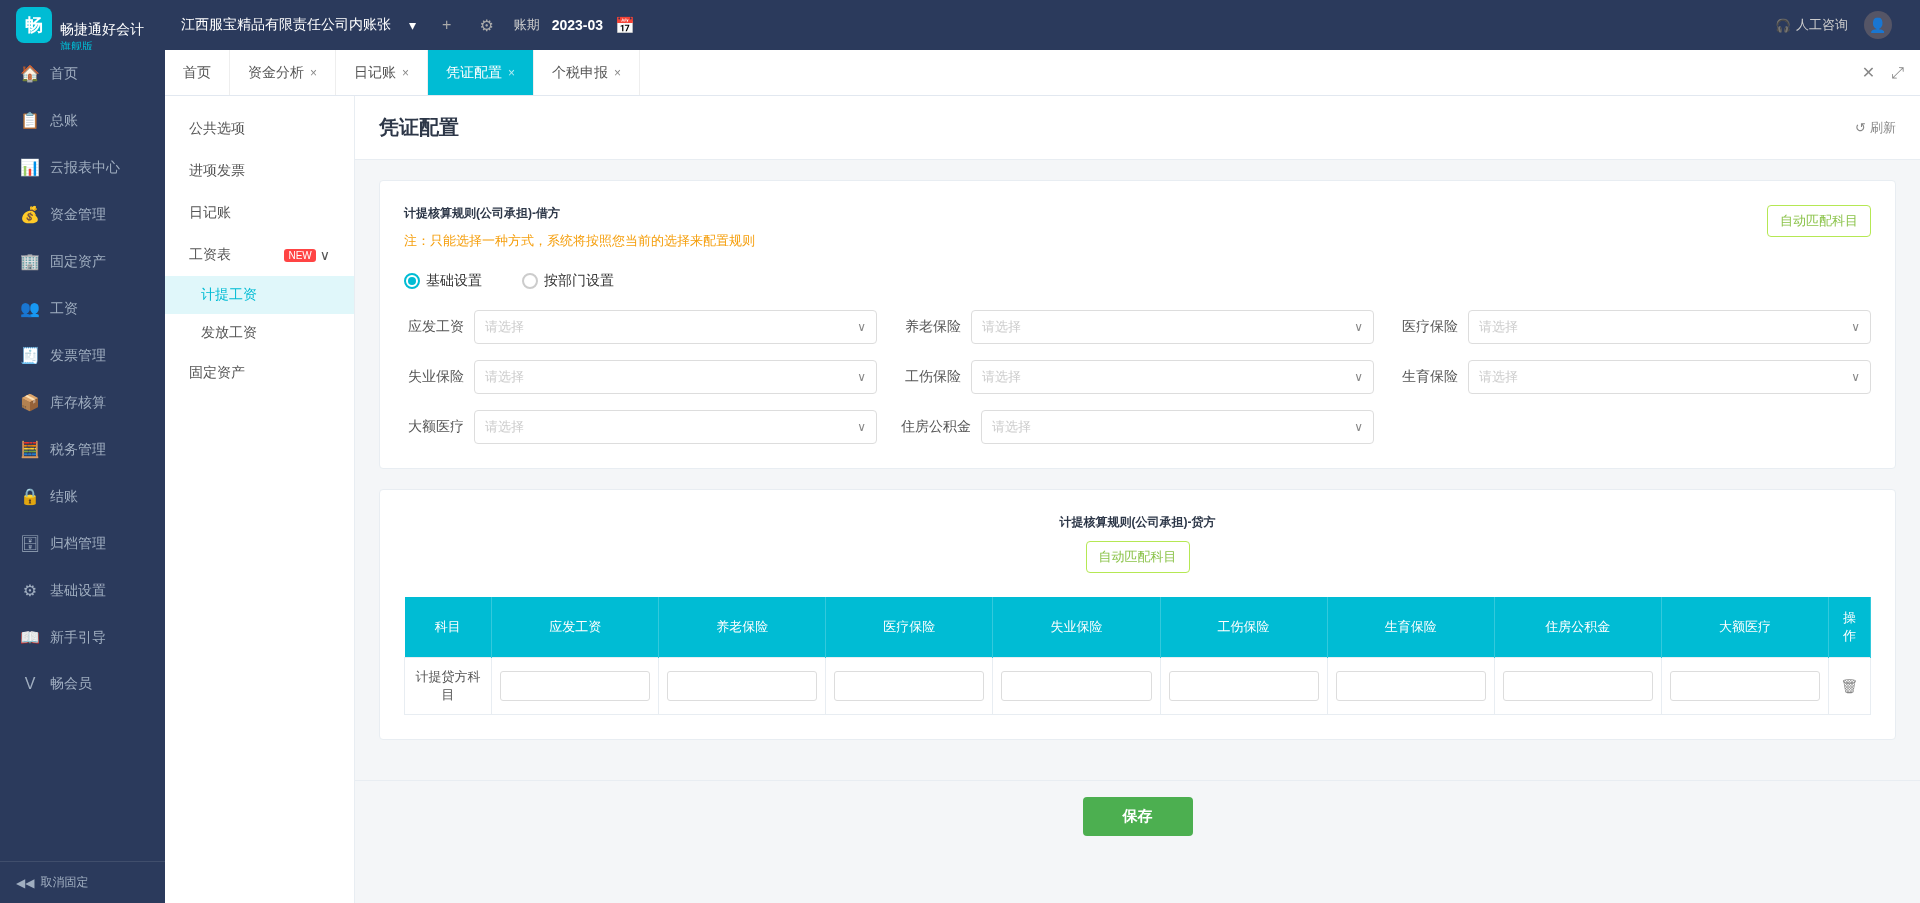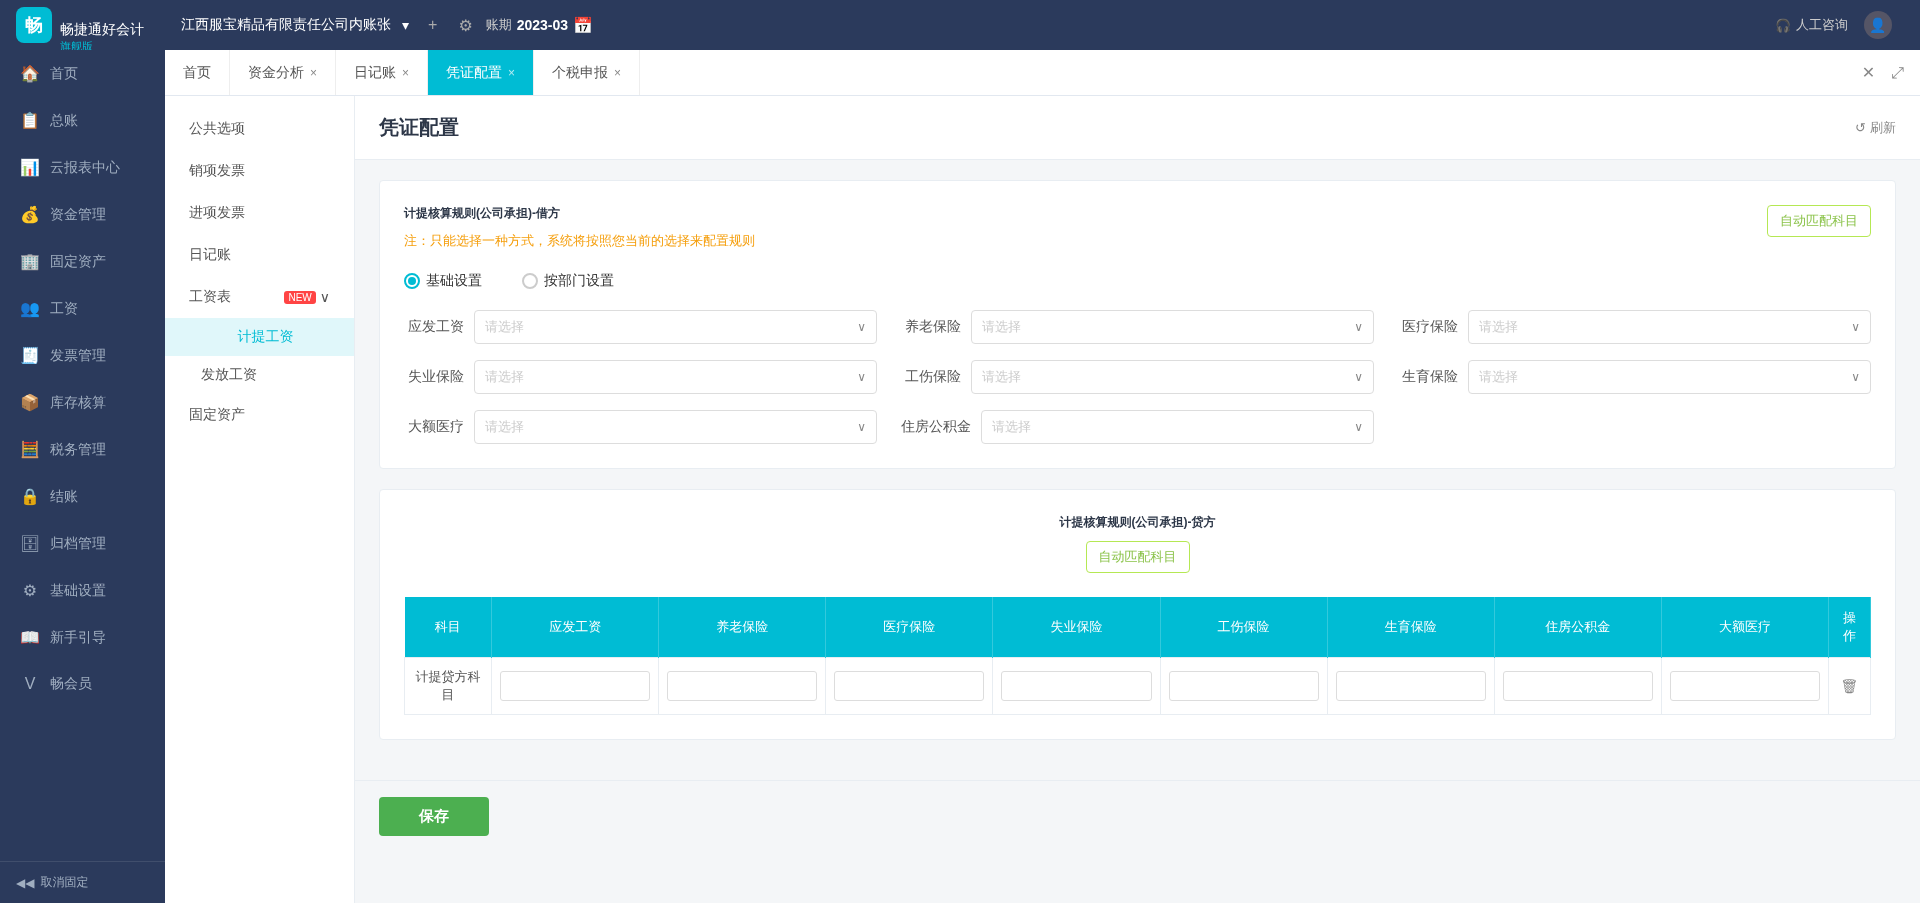--- a/index.html
+++ b/index.html
@@ -39,21 +39,21 @@
       margin-top: 24px;
     }
     .logo-sub {
       color: #00bcd4;
       font-size: 11px;
     }
     .top-center {
       flex: 1;
       display: flex;
       align-items: center;
-      gap: 5px;
+      gap: 12px;
     }
     .company-name {
       color: white;
       font-size: 14px;
     }
     .dropdown-btn {
       background: none;
       border: none;
       color: white;
       cursor: pointer;
@@ -239,21 +239,20 @@
     }
     .left-nav-sub {
       padding: 10px 24px 10px 36px;
       font-size: 14px;
       color: #555;
       cursor: pointer;
     }
     .left-nav-sub.active {
       color: #00bcd4;
       background: #e0f7fa;
-      text-align: center;
     }
     .new-badge {
       background: #f44;
       color: white;
       font-size: 10px;
       padding: 1px 4px;
       border-radius: 3px;
       margin-left: 4px;
     }
 
@@ -438,21 +437,21 @@
       font-size: 14px;
     }
 
     
     .save-area {
       position: sticky;
       bottom: 1px;
       background: #f4f6f8;
       padding: 16px 24px;
       display: flex;
-      justify-content: flex-start;
+      justify-content: center;
       border-top: 1px solid #e8edf2;
     }
     .save-btn {
       background: #4caf50;
       color: white;
       border: none;
       padding: 10px 40px;
       border-radius: 4px;
       font-size: 15px;
       cursor: pointer;
@@ -591,23 +590,20 @@
         <button class="tab-bar-btn">✕</button>
         <button class="tab-bar-btn">⤢</button>
       </div>
     </div>
 
     <div class="page-content">
 
       <div class="left-nav">
         <div class="left-nav-item">
           <span>公共选项</span>
-        </div>
-        <div class="left-nav-item">
-          <span>销项发票</span>
         </div>
         <div class="left-nav-item">
           <span>进项发票</span>
         </div>
         <div class="left-nav-item">
           <span>日记账</span>
         </div>
         <div class="left-nav-item">
           <span>工资表</span>
           <span style="display:flex;align-items:center;gap:4px;">

